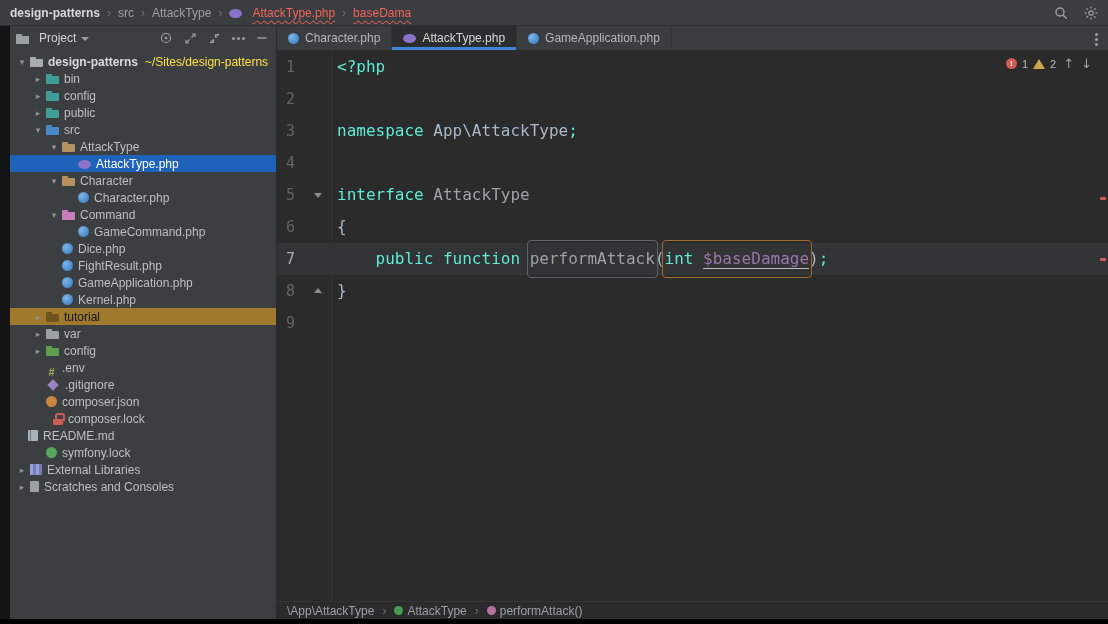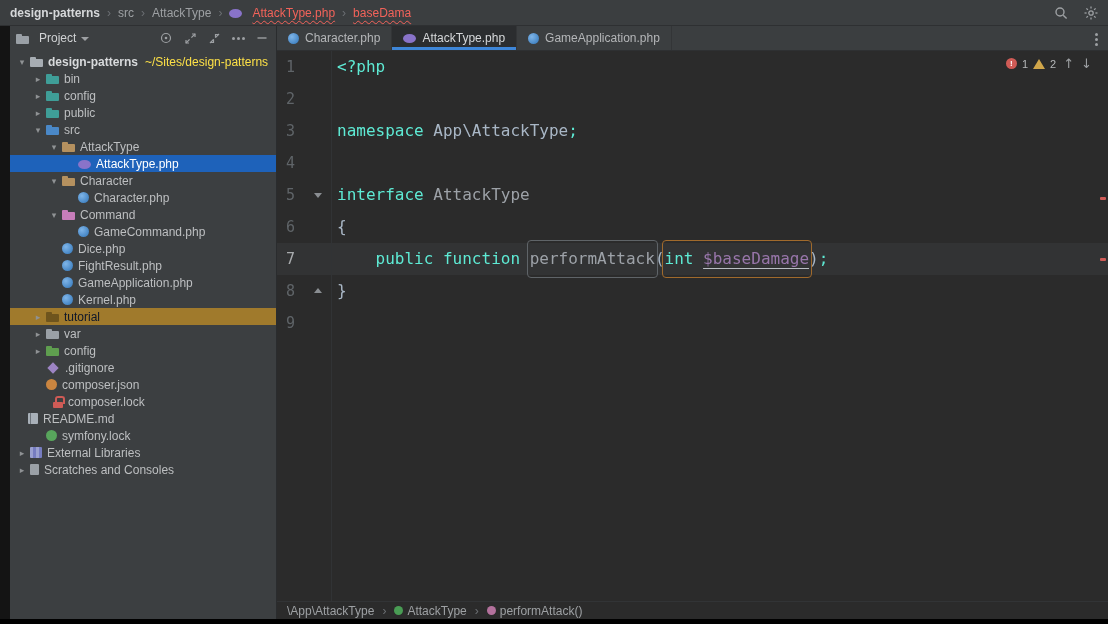--- a/index.html
+++ b/index.html
@@ -300,20 +300,25 @@
           <span class="ficon ficon-folder" style="--c: #9aa0a6;"></span>
           <span class="tree-label">var</span>
         </div>
         <div class="tree-row" style="padding-left: 20px;">
           <span class="chev">▸</span>
           <span class="ficon ficon-folder" style="--c: #5f9e4f;"></span>
           <span class="tree-label">config</span>
         </div>
         <div class="tree-row" style="padding-left: 20px;">
           <span class="chev"></span>
+          <span class="ficon ficon-env"></span>
+          <span class="tree-label">.env</span>
+        </div>
+        <div class="tree-row" style="padding-left: 20px;">
+          <span class="chev"></span>
           <span class="ficon ficon-git"></span>
           <span class="tree-label">.gitignore</span>
         </div>
         <div class="tree-row" style="padding-left: 20px;">
           <span class="chev"></span>
           <span class="ficon ficon-json"></span>
           <span class="tree-label">composer.json</span>
         </div>
         <div class="tree-row" style="padding-left: 27px;">
           <span class="chev"></span>

